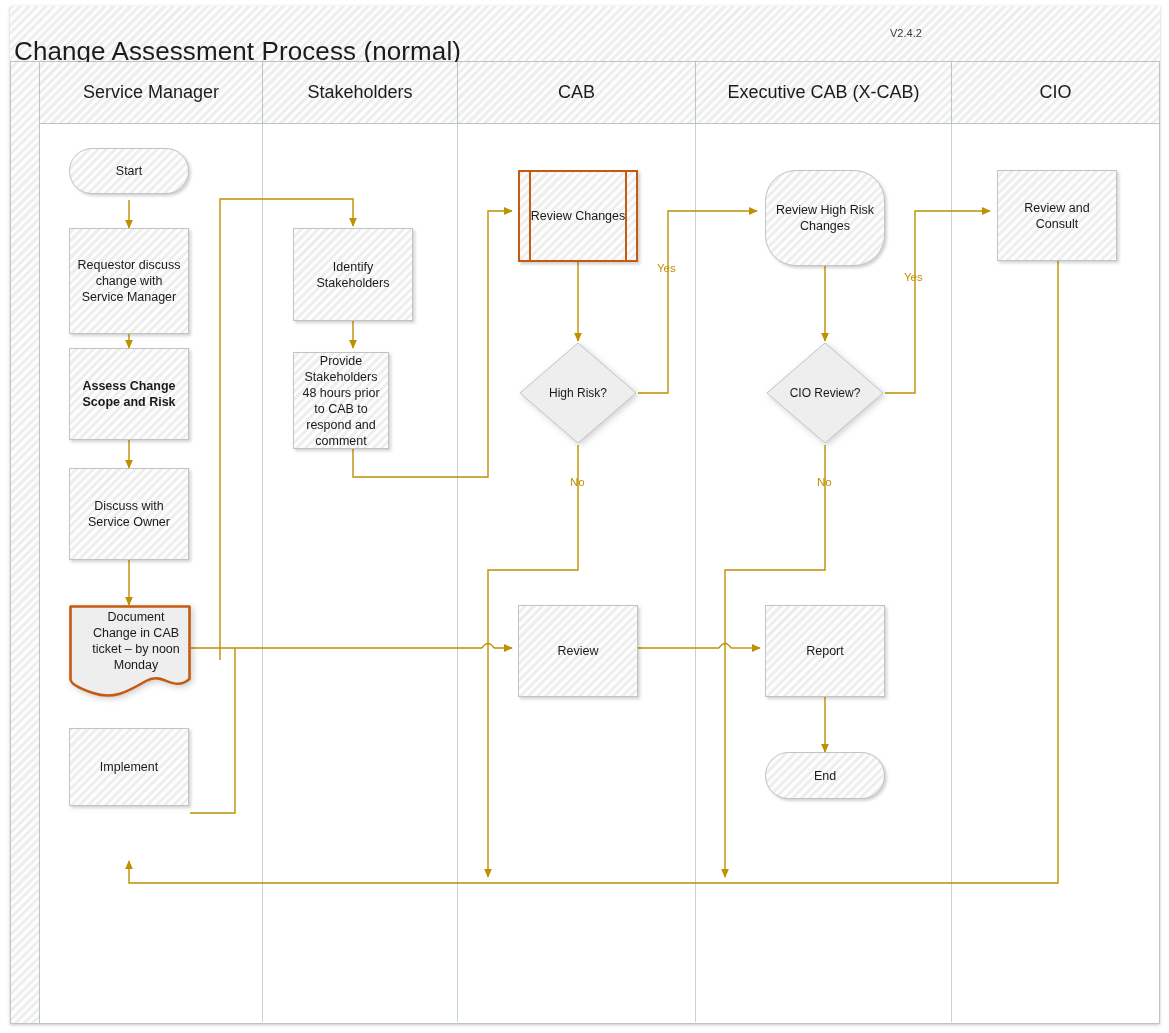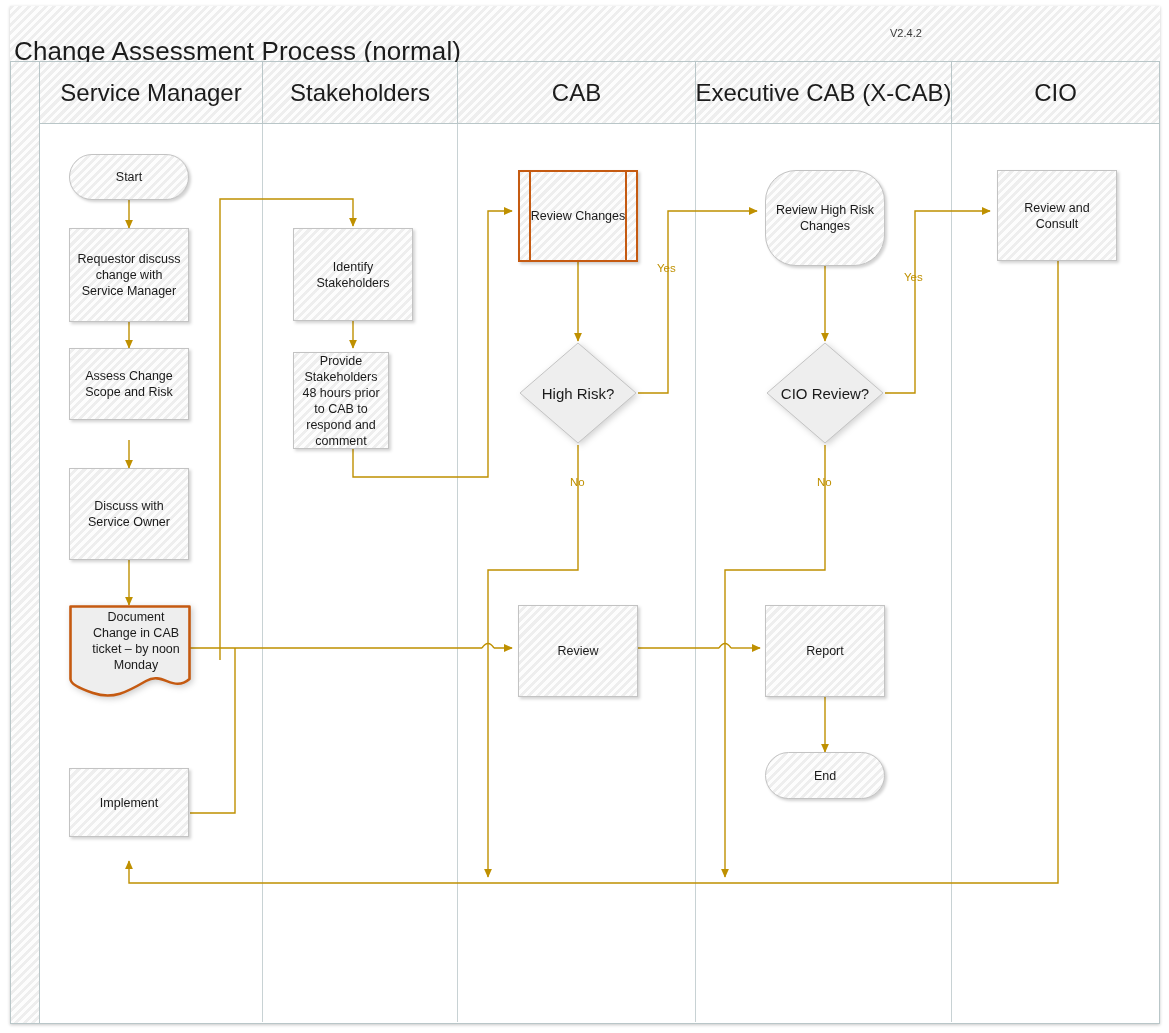--- a/index.html
+++ b/index.html
@@ -23,21 +23,21 @@
   .pool-version{position:absolute;left:890px;top:27px;font-size:11px;color:#3b3b3b;}
 
   
   .pool-strip{position:absolute;left:11px;top:62px;width:29px;height:961px;
         border-right:1px solid #b9c6c8;box-sizing:border-box;}
 
   
   .lane-head{position:absolute;top:62px;height:62px;border-right:1px solid #b9c6c8;
         border-bottom:1px solid #b9c6c8;box-sizing:border-box;
         display:flex;align-items:center;justify-content:center;}
-  .lane-head-text{font-size:24px;color:#1c1c1c;white-space:nowrap;}
+  .lane-head-text{font-size:18px;color:#1c1c1c;white-space:nowrap;}
   .lane-body{position:absolute;top:124px;height:898px;border-right:1px solid #c8d2d4;
         box-sizing:border-box;background:#ffffff;}
   .lane-body.last{border-right:none;}
   .lane-head.last{border-right:none;}
 
   
   .node{position:absolute;box-sizing:border-box;
         display:flex;align-items:center;justify-content:center;text-align:center;
         font-size:12.5px;color:#1a1a1a;line-height:1.28;
         border:1px solid #c3c3c3;
@@ -52,21 +52,21 @@
   .node.predef::before,.node.predef::after{
       content:"";position:absolute;top:0;bottom:0;width:0;border-left:2px solid #c55a11;}
   .node.predef::before{left:9px;}
   .node.predef::after{right:9px;}
 
   
   .diamond{position:absolute;}
   .diamond svg{display:block;filter:drop-shadow(2px 2px 3px rgba(0,0,0,.18));}
   .diamond .dlbl{position:absolute;left:0;top:0;right:0;bottom:0;
         display:flex;align-items:center;justify-content:center;
-        font-size:15px;color:#1a1a1a;text-align:center;}
+        font-size:12px;color:#1a1a1a;text-align:center;}
 
   
   .docshape{position:absolute;}
   .docshape svg{display:block;filter:drop-shadow(2px 2px 3px rgba(0,0,0,.2));}
   .docshape .dlbl{position:absolute;left:12px;right:0;top:0;height:72px;
         display:flex;align-items:center;justify-content:center;
         font-size:12.5px;color:#1a1a1a;text-align:center;padding:0 6px;
         box-sizing:border-box;line-height:1.3;}
 
   
@@ -160,44 +160,44 @@
       <path d="M725,648 L725,877" marker-end="url(#ar)"></path>
 
     </g>
   </svg>
 
   <div class="edgelabel" style="left:657px;top:262px;">Yes</div>
   <div class="edgelabel" style="left:570px;top:476px;">No</div>
   <div class="edgelabel" style="left:904px;top:271px;">Yes</div>
   <div class="edgelabel" style="left:817px;top:476px;">No</div>
 
-  <div class="node term hatch" style="left:69px;top:154px;width:120px;height:46px;">
+  <div class="node term hatch" style="left:69px;top:148px;width:120px;height:46px;">
     <span class="lbl">Start</span>
   </div>
 
-  <div class="node proc hatch" style="left:69px;top:228px;width:120px;height:94px;">
+  <div class="node proc hatch" style="left:69px;top:228px;width:120px;height:106px;">
     <span class="lbl">Requestor discuss change with Service Manager</span>
   </div>
 
-  <div class="node proc hatch" style="left:69px;top:348px;width:120px;height:72px;">
+  <div class="node proc hatch" style="left:69px;top:348px;width:120px;height:92px;font-weight:bold;">
     <span class="lbl">Assess Change Scope and Risk</span>
   </div>
 
   <div class="node proc hatch" style="left:69px;top:468px;width:120px;height:92px;">
     <span class="lbl">Discuss with Service Owner</span>
   </div>
 
   <div class="docshape" style="left:69px;top:605px;width:122px;height:95px;">
     <svg width="122" height="95" viewBox="0 0 122 95">
       <path d="M1.5,1.5 H120.5 V74 C104,88 94,66 77,76 C58,87 44,95 24,88 C12,84 1.5,79 1.5,74 Z" fill="#eeeeee" stroke="#c55a11" stroke-width="2.6" stroke-linejoin="round"></path>
     </svg>
     <div class="dlbl">Document Change in CAB ticket – by noon Monday</div>
   </div>
 
-  <div class="node proc hatch" style="left:69px;top:768px;width:120px;height:69px;text-align:center;">
+  <div class="node proc hatch" style="left:69px;top:728px;width:120px;height:78px;text-align:center;">
     <span class="lbl">Implement</span>
   </div>
 
   <div class="node proc hatch" style="left:293px;top:228px;width:120px;height:93px;">
     <span class="lbl">Identify Stakeholders</span>
   </div>
 
   <div class="node proc hatch" style="left:293px;top:352px;width:96px;height:97px;">
     <span class="lbl">Provide Stakeholders 48 hours prior to CAB to respond and comment</span>
   </div>

